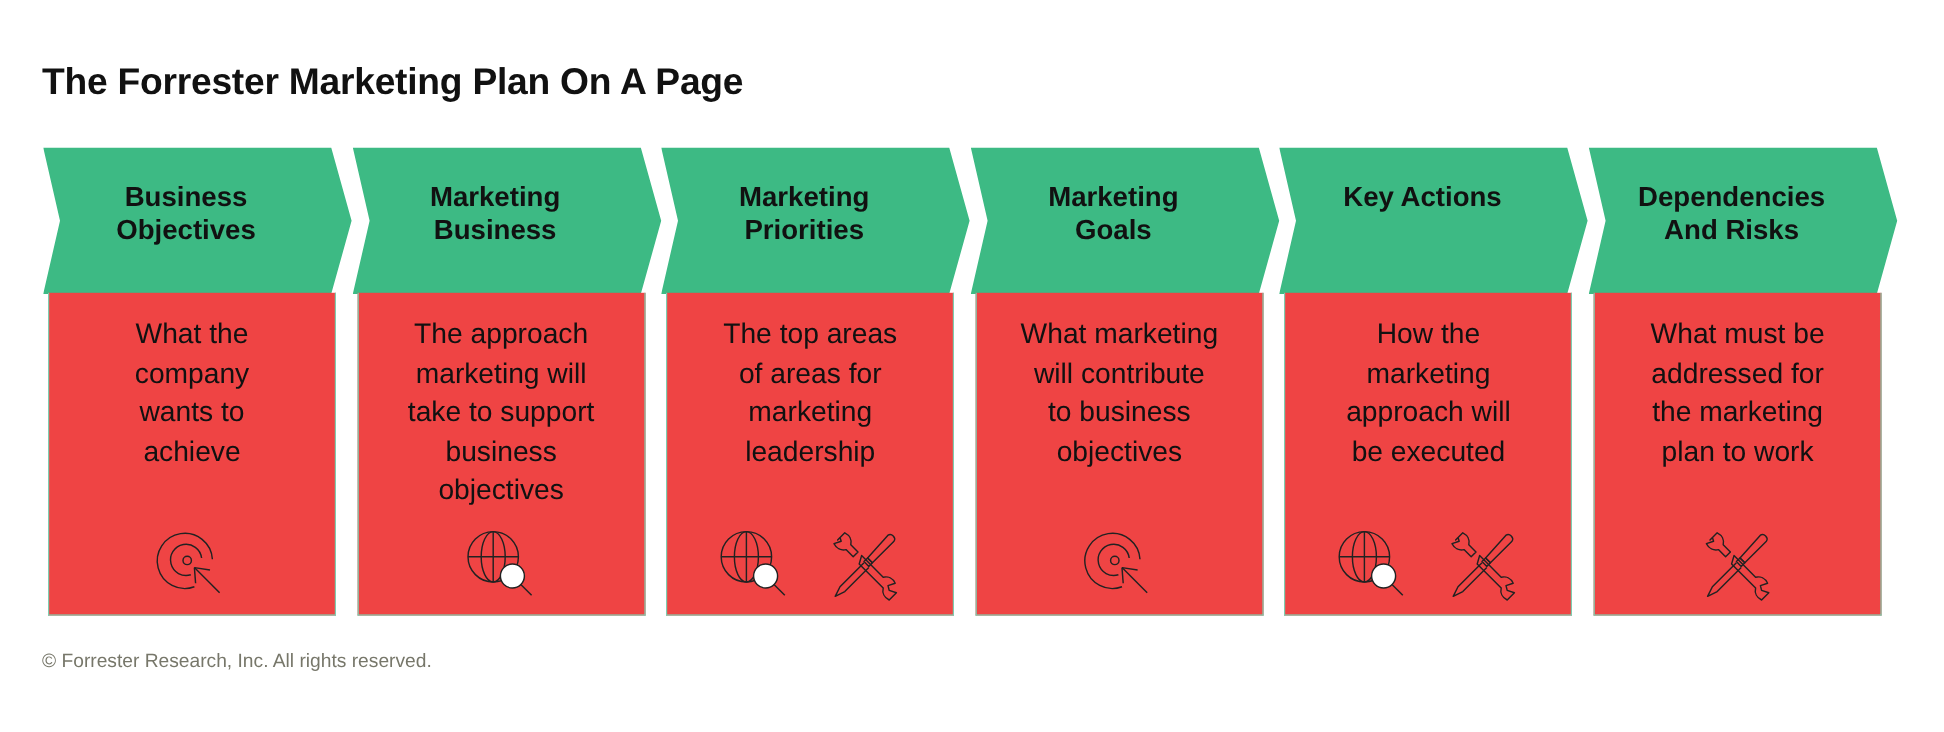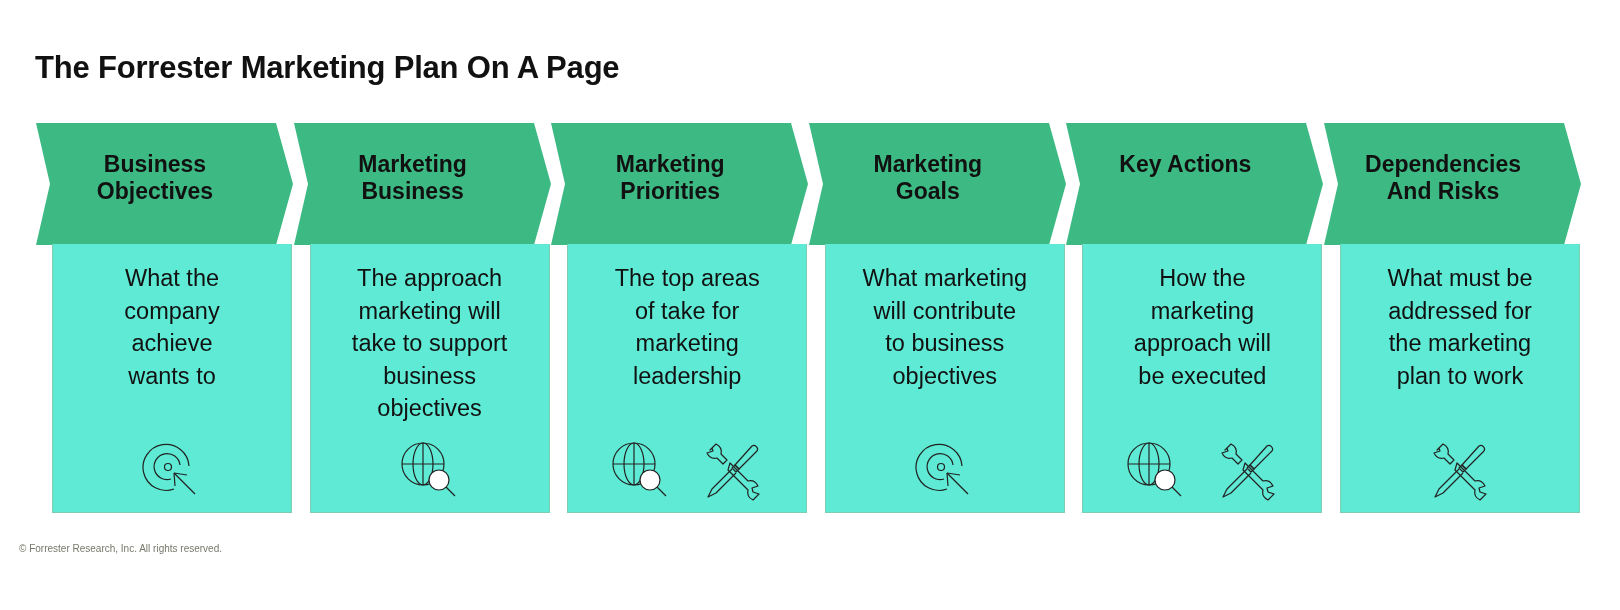--- a/index.html
+++ b/index.html
@@ -5,28 +5,28 @@
   html, body { margin:0; padding:0; background:#ffffff; }
   body { width:1620px; height:610px; position:relative; overflow:hidden;
          font-family:"Liberation Sans", sans-serif; color:#111; }
   .title { position:absolute; left:35px; top:50px; font-size:31px; font-weight:700;
            letter-spacing:-0.2px; color:#111; white-space:nowrap; }
   .col { position:absolute; top:123px; width:258px; height:392px; }
   .chev { position:absolute; left:0; top:0; width:258px; height:122px; }
   .chev svg { position:absolute; left:0; top:0; }
   .chev-label { position:absolute; left:10px; top:28px; width:218px; text-align:center;
                 font-size:23px; font-weight:700; line-height:27px; color:#111; }
-  .card { position:absolute; left:16px; top:121px; width:240px; height:269px;
-          border:1.5px solid #7ecdb0; border-top:none; box-sizing:border-box; background:#5eead4; }
+  .card { position:absolute; left:4px; top:121px; width:240px; height:269px;
+          border:1.5px solid #7ecdb0; border-top:none; box-sizing:border-box; background:#ef4444; }
   .desc { position:absolute; left:4px; right:4px; top:18px; text-align:center;
           font-size:23.5px; line-height:32.5px; color:#111; }
   .icons { position:absolute; left:0; right:0; bottom:10px; height:62px;
            display:flex; justify-content:center; gap:30px; align-items:center; }
   .icon { width:62px; height:62px; }
-  .footer { position:absolute; left:19px; top:543px; font-size:10px; color:#77776a;text-align:center; }
+  .footer { position:absolute; left:35px; top:543px; font-size:16px; color:#77776a;text-align:center; }
 </style>
 </head>
 <body>
 
 <div class="title">The Forrester Marketing Plan On A Page</div>
 
 <div id="columns">
     <div class="col" style="left: 36px;">
       <div class="chev">
         <svg width="258" height="122">
@@ -34,22 +34,22 @@
         </svg>
         <div class="chev-label">
           <div>Business</div>
           <div>Objectives</div>
         </div>
       </div>
       <div class="card">
         <div class="desc">
           <div>What the</div>
           <div>company</div>
+          <div>wants to</div>
           <div>achieve</div>
-          <div>wants to</div>
         </div>
         <div class="icons">
           <svg class="icon" viewBox="0 0 62 62" fill="none" stroke="#222" stroke-width="1.2">
     <path d="M33 49 A23 23 0 1 1 48 26"></path>
     <path d="M30 39 A13 13 0 1 1 39 25"></path>
     <circle cx="27" cy="27" r="3.5"></circle>
     <line x1="33" y1="33" x2="54" y2="54"></line>
     <line x1="33" y1="33" x2="34" y2="46"></line>
     <line x1="33" y1="33" x2="46" y2="35"></line>
   </svg>
@@ -92,21 +92,21 @@
           <polygon points="0,0 240,0 257,61 240,122 0,122 14,61" fill="#3dba84"></polygon>
         </svg>
         <div class="chev-label">
           <div>Marketing</div>
           <div>Priorities</div>
         </div>
       </div>
       <div class="card">
         <div class="desc">
           <div>The top areas</div>
-          <div>of take for</div>
+          <div>of areas for</div>
           <div>marketing</div>
           <div>leadership</div>
         </div>
         <div class="icons">
           <svg class="icon" viewBox="0 0 62 62" fill="none" stroke="#222" stroke-width="1.2">
     <circle cx="24" cy="24" r="21"></circle>
     <ellipse cx="24" cy="24" rx="10" ry="21"></ellipse>
     <line x1="24" y1="3" x2="24" y2="45"></line>
     <line x1="3" y1="24" x2="45" y2="24"></line>
     <circle cx="40" cy="40" r="10" fill="#fff"></circle>

